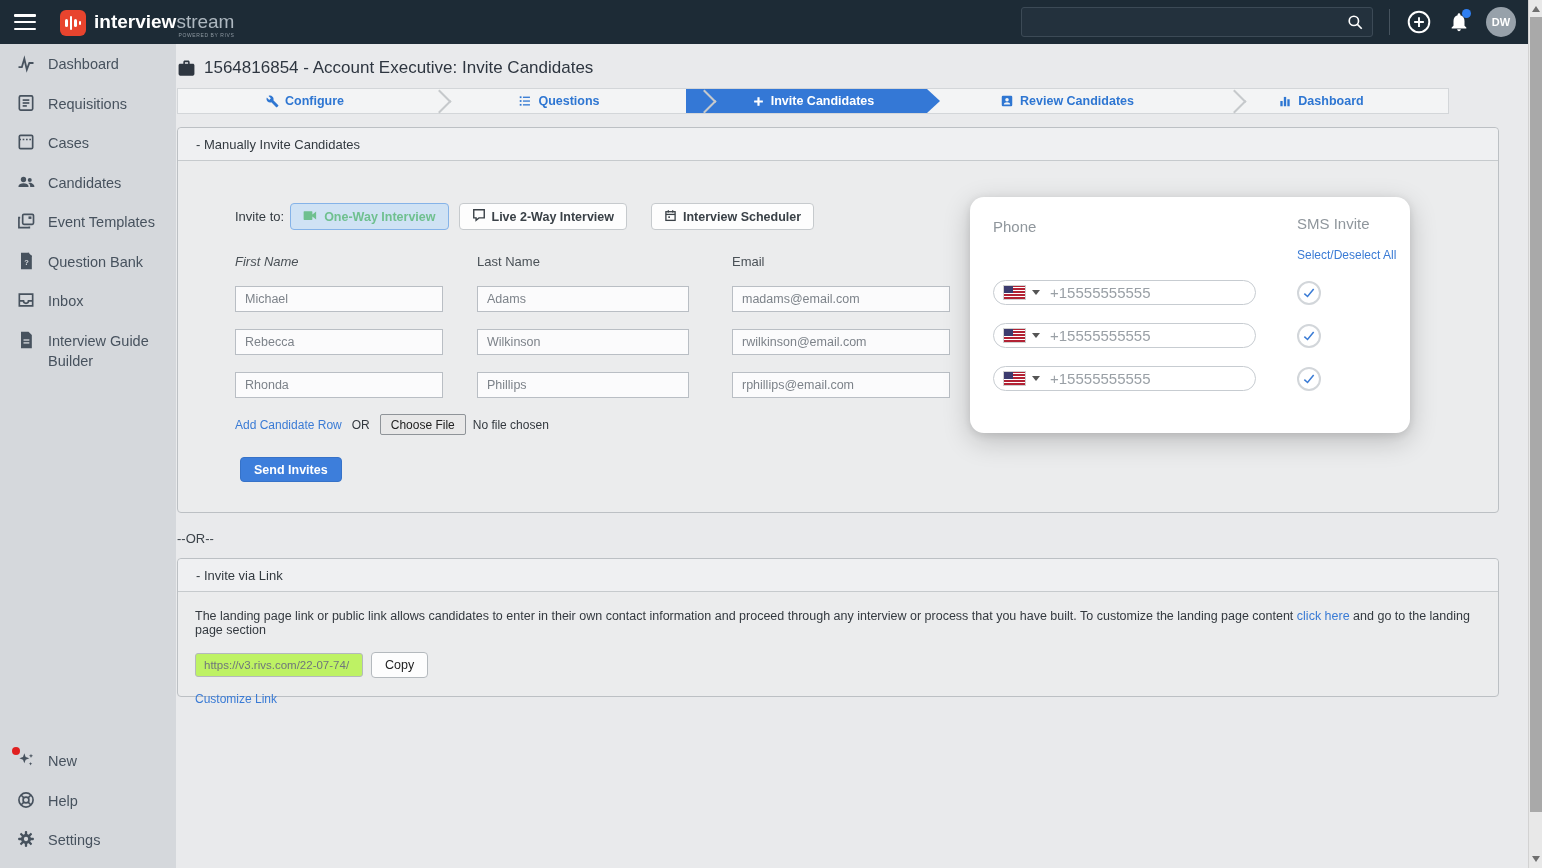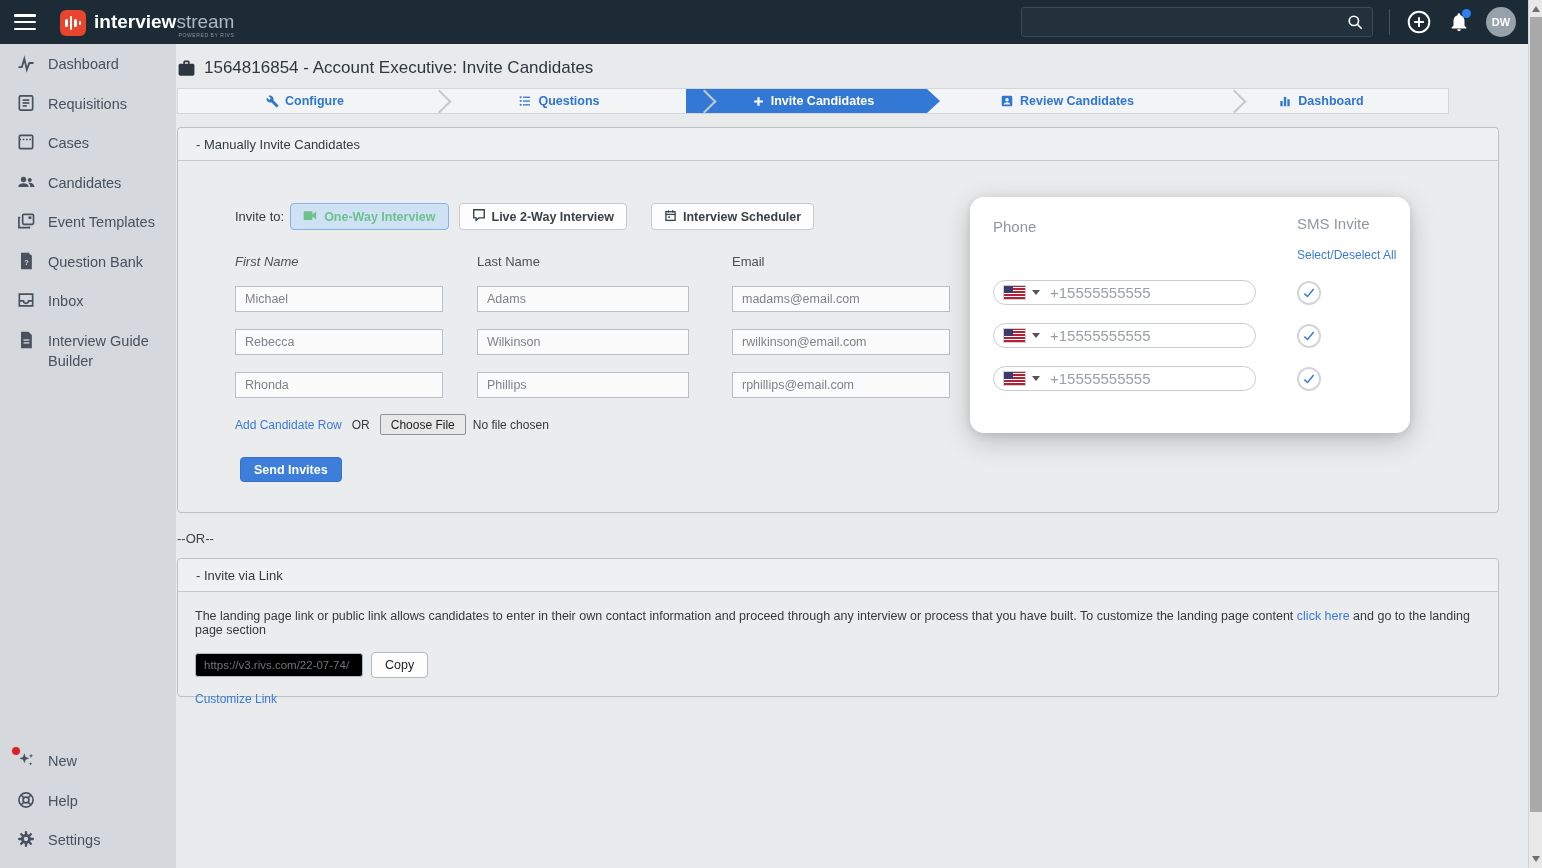--- a/index.html
+++ b/index.html
@@ -132,21 +132,21 @@
   .pp-num { font-size:15px; color:#9aa0a6; margin-left:10px; }
   .pp-check { margin-left:41px; width:24px; height:24px; border-radius:50%; border:2px solid #d2d6da;
               display:flex; align-items:center; justify-content:center; cursor:pointer; }
 
   
   .or-text { margin:18px 0 0 14px; font-size:13px; color:#3c434a; }
   .panel2 { margin-top:12px; height:139px; }
   .panel2 .body { padding:17px 17px 0 17px; }
   .desc { font-size:12.5px; color:#33393f; }
   .link-row { display:flex; align-items:center; margin-top:15px; }
-  .url-input { width:168px; height:24px; background:#000000; border:1px solid #b4b9bd; border-radius:3px;
+  .url-input { width:168px; height:24px; background:#bef264; border:1px solid #b4b9bd; border-radius:3px;
                font-size:11.5px; color:#6f757b; padding:0 8px; outline:none; }
   .copy-btn { margin-left:8px; height:26px; padding:0 13px; background:#fdfdfd; border:1px solid #b4b9bd;
               border-radius:4px; font-size:12.5px; color:#222; cursor:pointer; }
   .customize { display:inline-block; margin-top:14px; font-size:12px; }
 </style>
 </head>
 <body>
 
 <div class="topbar">
   <div class="hamburger">

